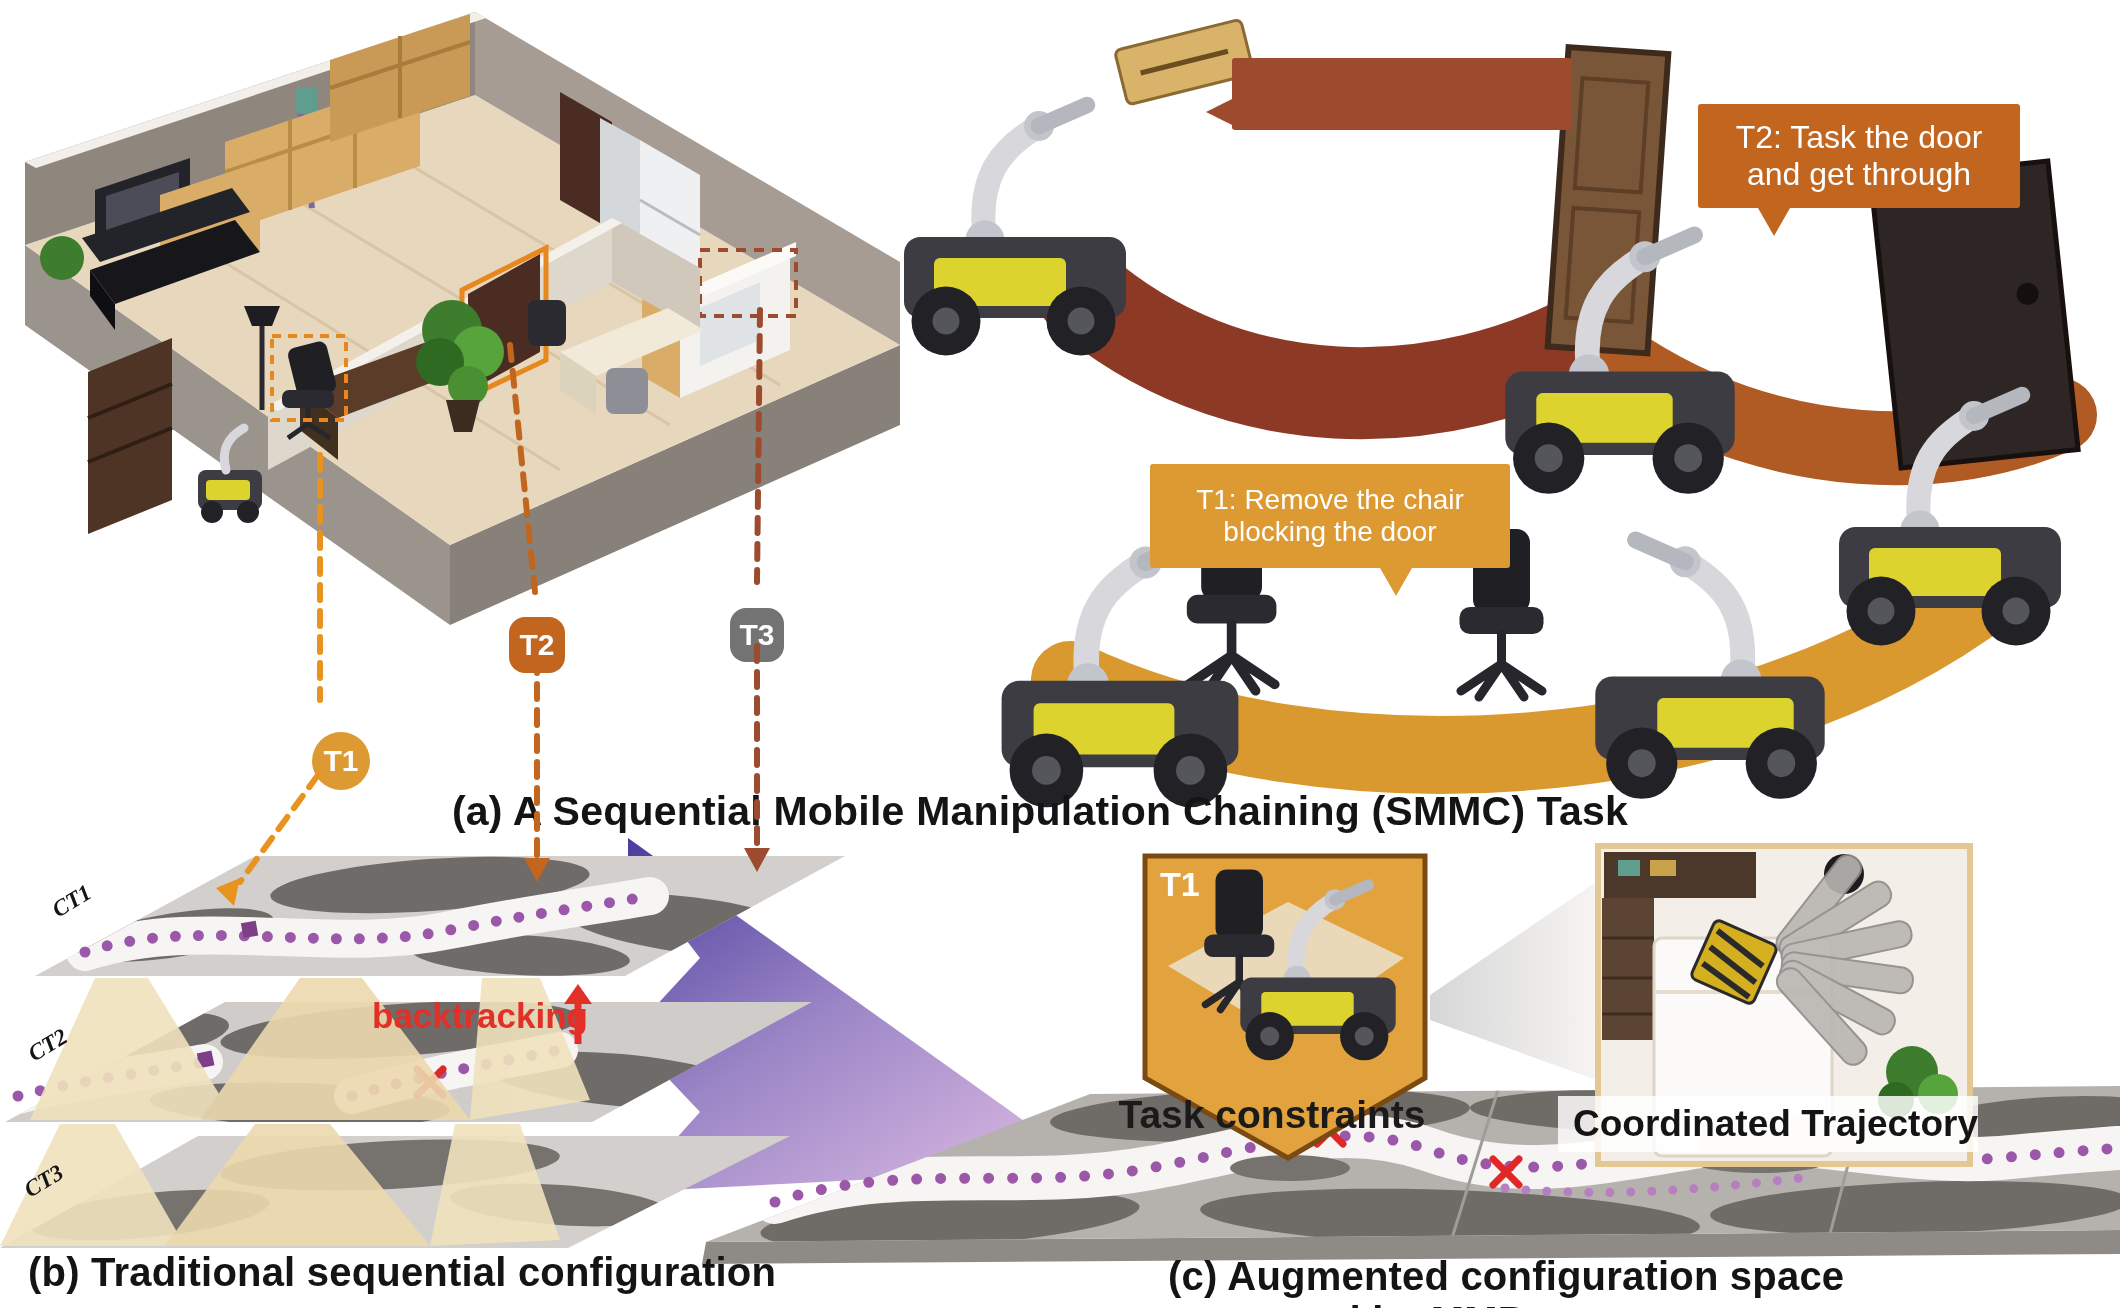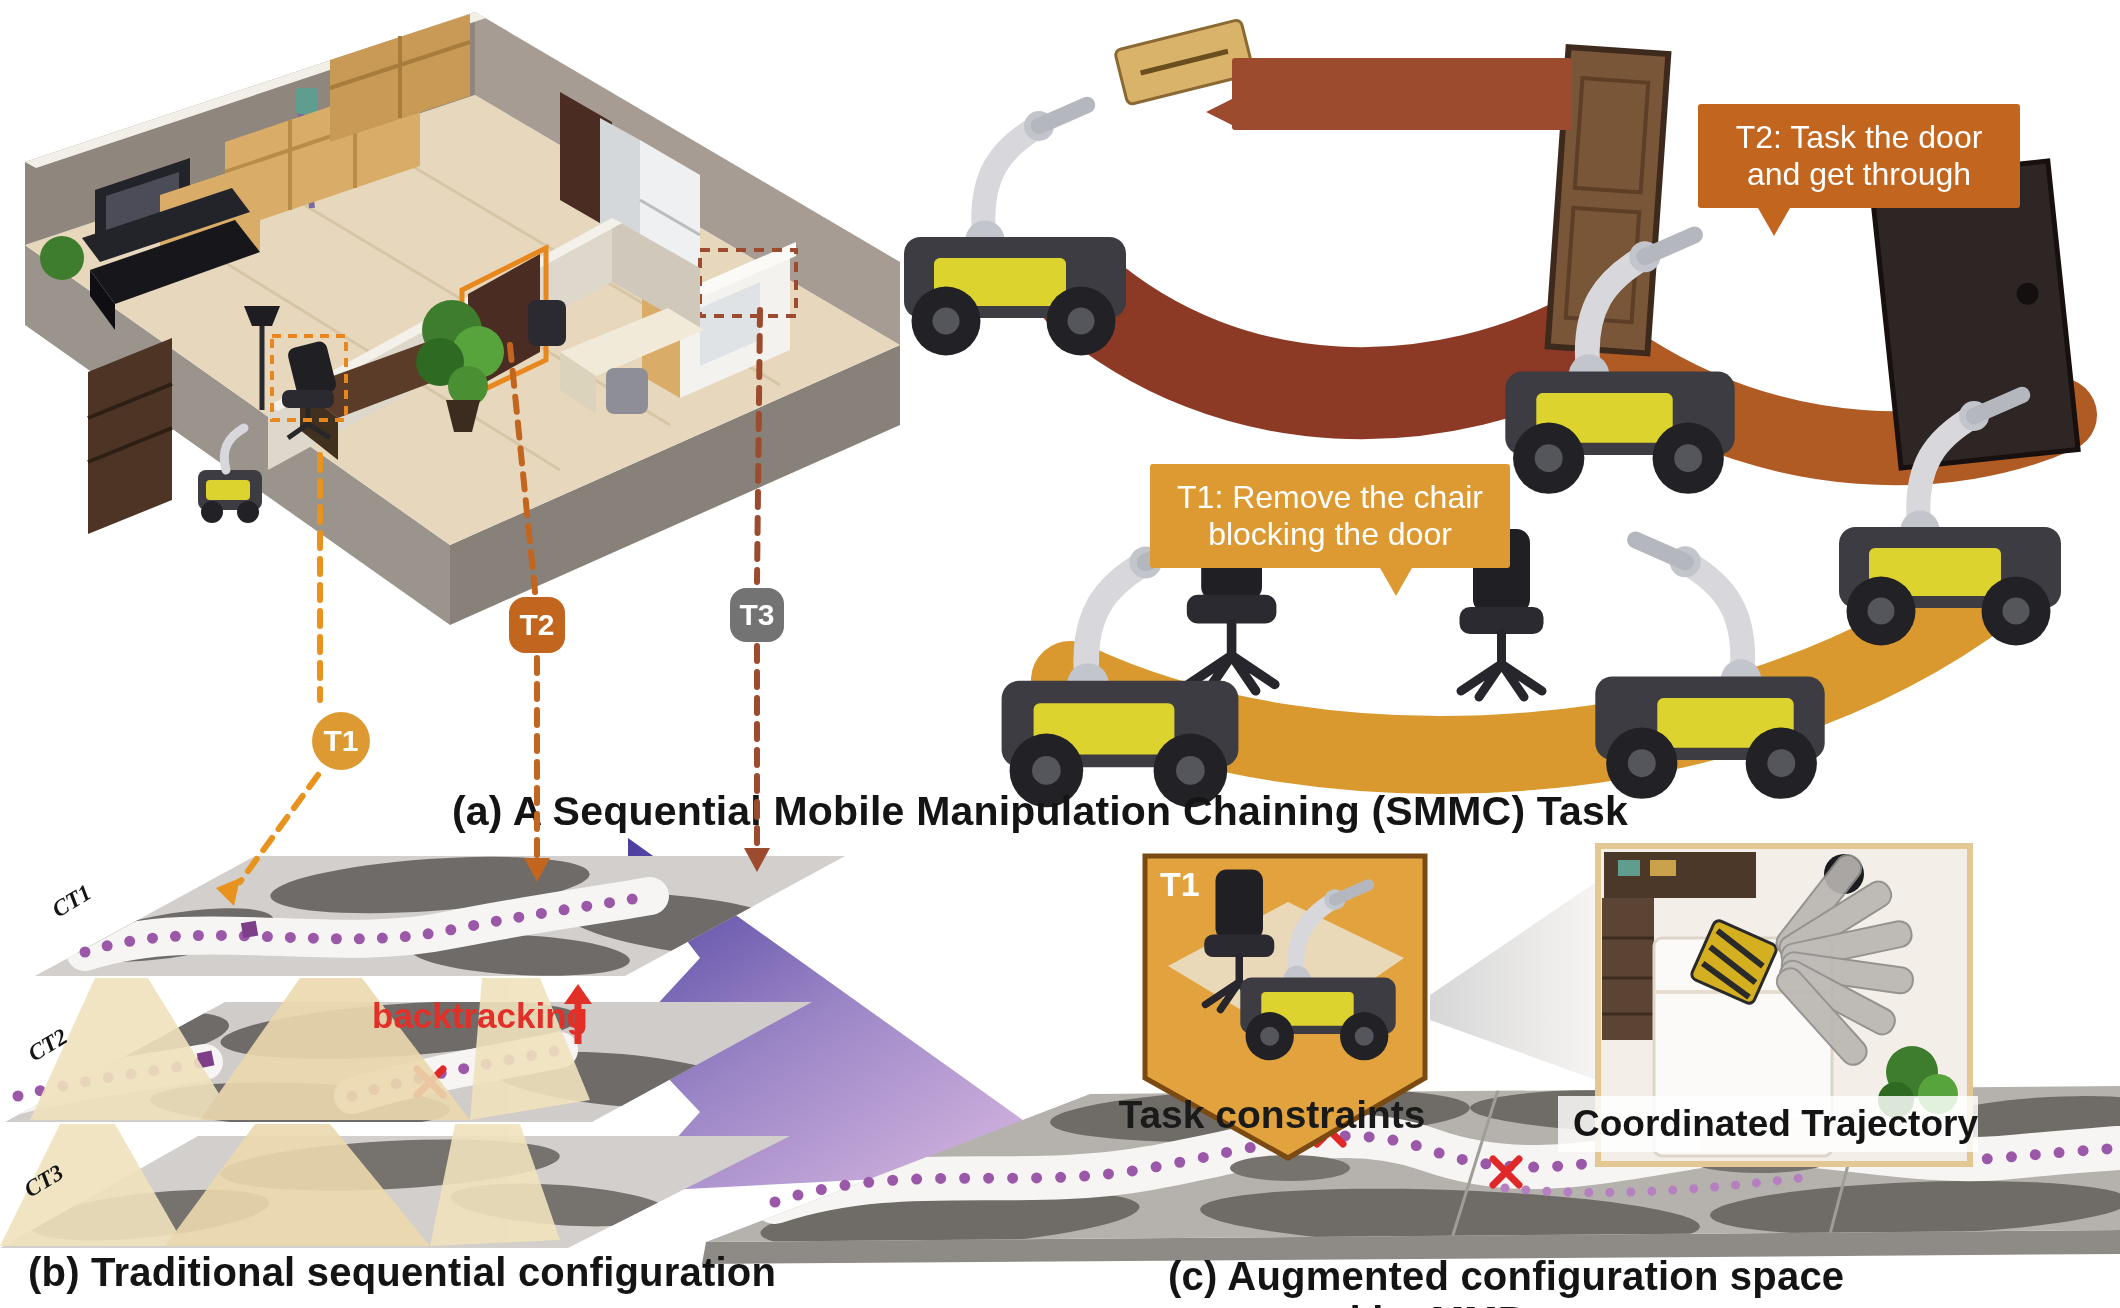--- a/index.html
+++ b/index.html
@@ -8,21 +8,21 @@
     font-family:"Liberation Sans",sans-serif;
   }
   .bubble{
     position:absolute;color:#fff;display:flex;align-items:center;justify-content:center;
     text-align:center;font-size:31px;line-height:1.15;font-weight:400;border-radius:3px;
     padding:6px 14px;box-sizing:border-box;
   }
   .tail{position:absolute;width:0;height:0;}
   .badge{
     position:absolute;color:#fff;display:flex;align-items:center;justify-content:center;
-    font-size:30px;font-weight:700;
+    font-size:30px;font-weight:700;margin-top:20px;
   }
   .caption{
     position:absolute;color:#141414;font-weight:700;letter-spacing:0.2px;
   }
   #caption-a{left:440px;top:788px;width:1200px;text-align:center;font-size:41px;}
   #caption-b{left:28px;top:1250px;width:760px;font-size:40px;}
   #caption-c{left:1168px;top:1254px;width:820px;font-size:40px;}
   .band-label{
     position:absolute;background:rgba(255,255,255,0.83);color:#141414;font-weight:700;
     display:flex;align-items:center;justify-content:center;
@@ -225,21 +225,21 @@
     <use href="#robot" transform="translate(1710,695) scale(-1.55,1.55)"></use>
   </svg>
 
   <div class="bubble" style="left:1232px;top:58px;width:340px;height:72px;background:#9d4b2e;font-size:33px;">
     <span class="tail" style="left:-26px;top:40px;border-top:14px solid transparent;border-bottom:14px solid transparent;border-right:28px solid #9d4b2e;"></span>
   </div>
   <div class="bubble" style="left:1698px;top:104px;width:322px;height:104px;background:#c2651f;font-size:32px;">
     <span>T2: Task the door and get through</span>
     <span class="tail" style="left:60px;top:104px;border-left:16px solid transparent;border-right:16px solid transparent;border-top:28px solid #c2651f;"></span>
   </div>
-  <div class="bubble" style="left:1150px;top:464px;width:360px;height:104px;background:#dd9a33;font-size:32px;">
+  <div class="bubble" style="left:1150px;top:464px;width:360px;height:104px;background:#dd9a33;font-size:28px;">
     <span>T1: Remove the chair blocking the door</span>
     <span class="tail" style="left:230px;top:104px;border-left:16px solid transparent;border-right:16px solid transparent;border-top:28px solid #dd9a33;"></span>
   </div>
 
   <div id="caption-a" class="caption">(a) A Sequential Mobile Manipulation Chaining (SMMC) Task</div>
 
   <svg width="1120" height="1308" viewBox="0 0 1120 1308">
     <defs>
       <linearGradient id="wedgeGrad" x1="0" y1="0" x2="0.85" y2="1">
         <stop offset="0" stop-color="#4b3c9e"></stop>

